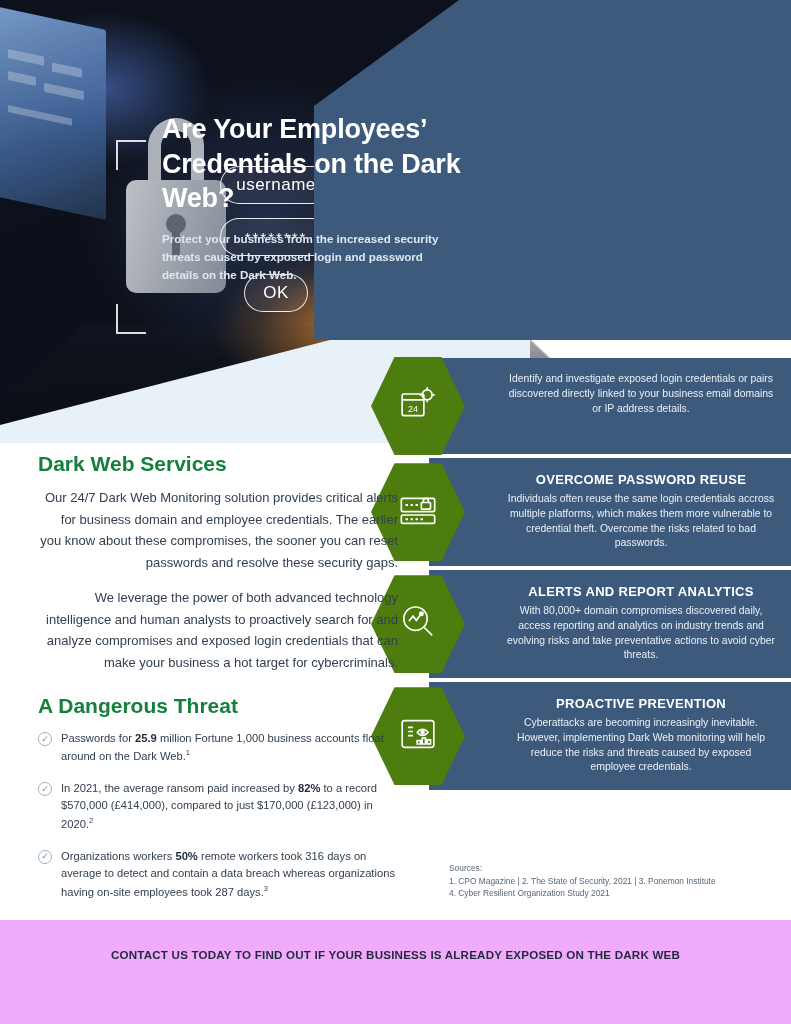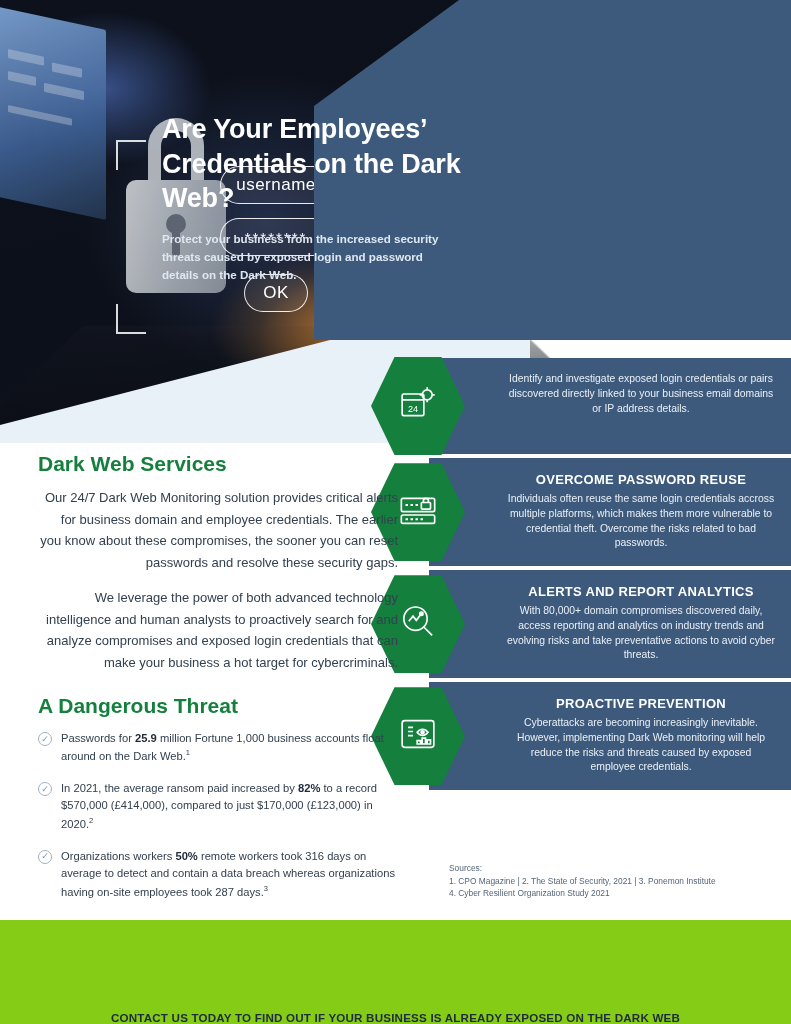--- a/index.html
+++ b/index.html
@@ -142,21 +142,21 @@
   }
   .feature p { font-size: 10.4px; line-height: 1.42; text-align:center; color:#eaf0f6; }
 
   
   .hexwrap {
     position:absolute; left: -58px; top: 50%; transform: translateY(-50%);
     width: 94px; height: 104px;
   }
   .hex {
     position:absolute; inset:0;
-    background: #15803d;
+    background: #4d7c0f;
     clip-path: polygon(25% 3%, 75% 3%, 100% 50%, 75% 97%, 25% 97%, 0 50%);
     display:flex; align-items:center; justify-content:center;
   }
   .hex svg { width: 40px; height: 40px; }
 
   
   .sources {
     position:absolute; right: 2px; top: 862px; width: 362px;
     padding: 0 14px 0 22px;
     color:#55657a; font-size: 8.4px; line-height: 1.5;
@@ -182,22 +182,22 @@
     flex: 0 0 14px; width:14px; height:14px; margin-top:2px;
     border-radius:50%; border:1px solid #9fb0c2; color:#7d90a5;
     font-size: 9px; display:flex; align-items:center; justify-content:center;
   }
   .bullet b { font-weight: bold; color:#1f2a3a; }
   sup { font-size: 7.5px; }
 
   
   .footer {
     position:absolute; left:0; bottom:0; width: 791px; height: 104px;
-    background:#84cc16;
-    display:flex; align-items:flex-end; justify-content:center;
+    background:#f0abfc;
+    display:flex; align-items:flex-start; justify-content:center;
     padding-top: 28px;
   }
   .footer span {
     font-size: 11.6px; font-weight: bold; color:#1f2a3a; letter-spacing: .2px;
   }
   .white-gap{
     position:absolute; left:0; bottom:104px; width:791px; height:10px; background:#fff;
   }
 </style>
 </head>

